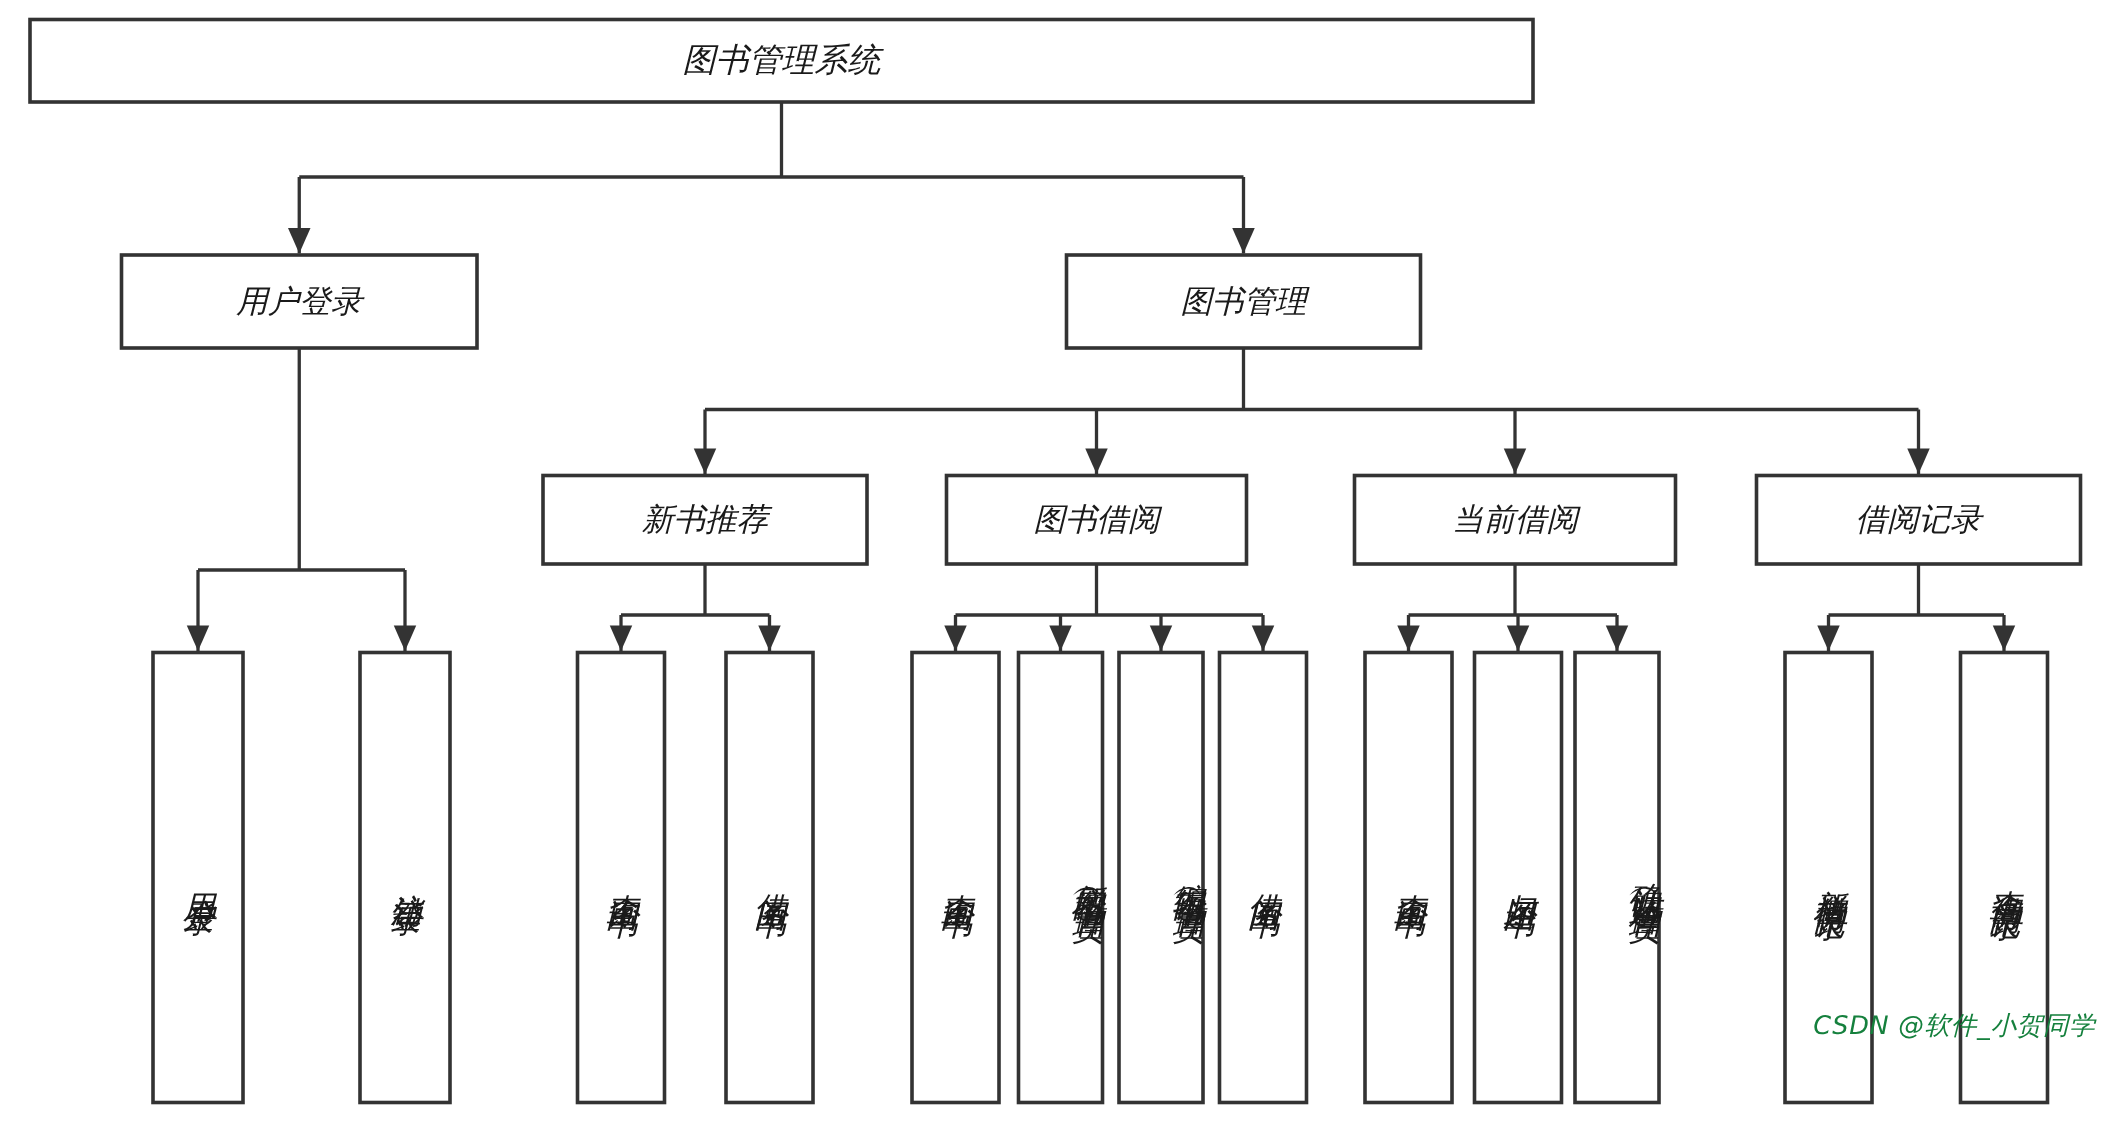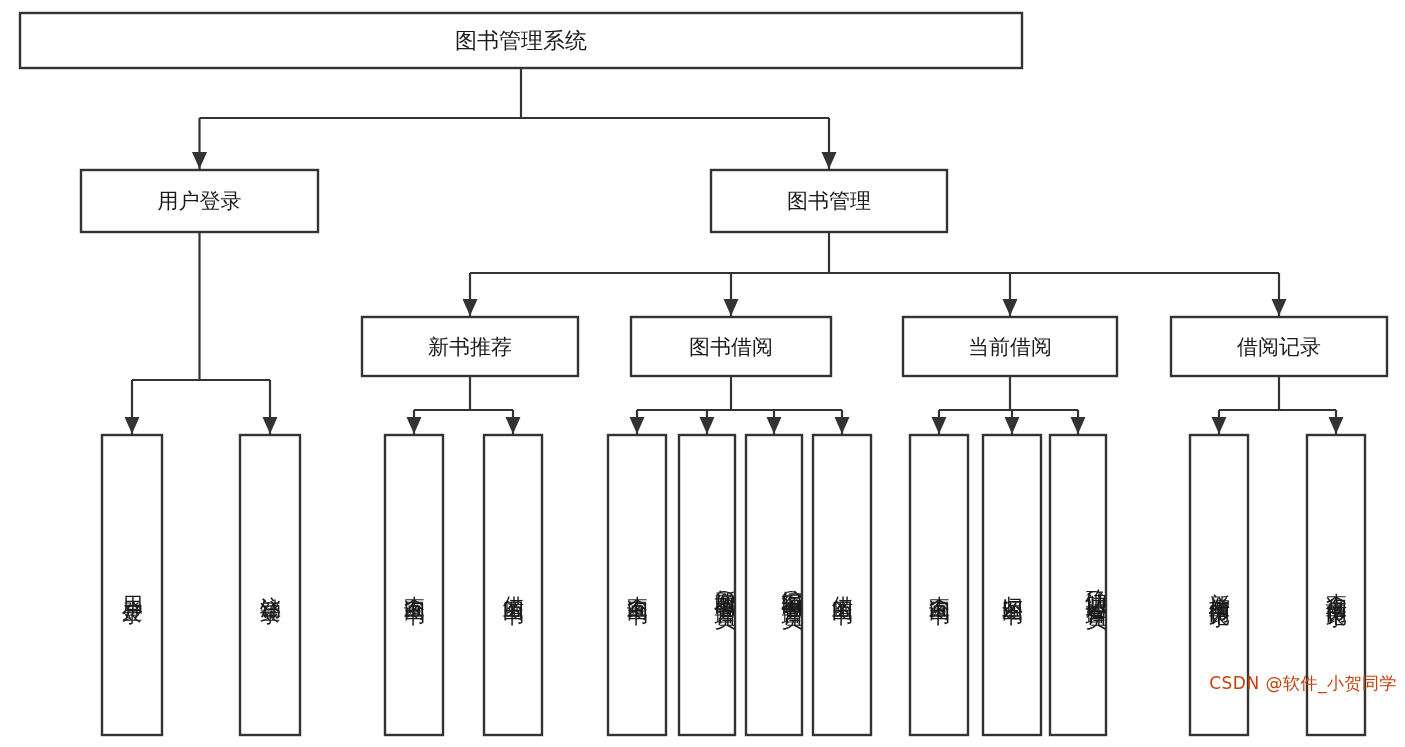--- a/index.html
+++ b/index.html
@@ -12,20 +12,21 @@
     width: 1405px;
     height: 747px;
     overflow: hidden;
     font-family: "DejaVu Sans", "Liberation Sans", sans-serif;
   }
   #diagram-root {
     position: relative;
     width: 1405px;
     height: 699px;
     background: #ffffff;
+    font-style: italic;
   }
   svg#tree-svg {
     position: absolute;
     top: 0;
     left: 0;
     width: 1405px;
     height: 747px;
     display: block;
   }
   .node-rect {
@@ -66,21 +67,21 @@
     white-space: nowrap;
     text-align: center;
     pointer-events: none;
   }
   .watermark {
     position: absolute;
     right: 8px;
     bottom: 4px;
     font-family: "DejaVu Sans", "Liberation Sans", sans-serif;
     font-size: 17px;
-    color: #c2410c;
+    color: #15803d;
     letter-spacing: 0.5px;
     white-space: nowrap;
   }
 </style>
 </head>
 <body>
 
 <div id="diagram-root">
 
   <svg id="tree-svg" viewBox="0 0 1405 747">

